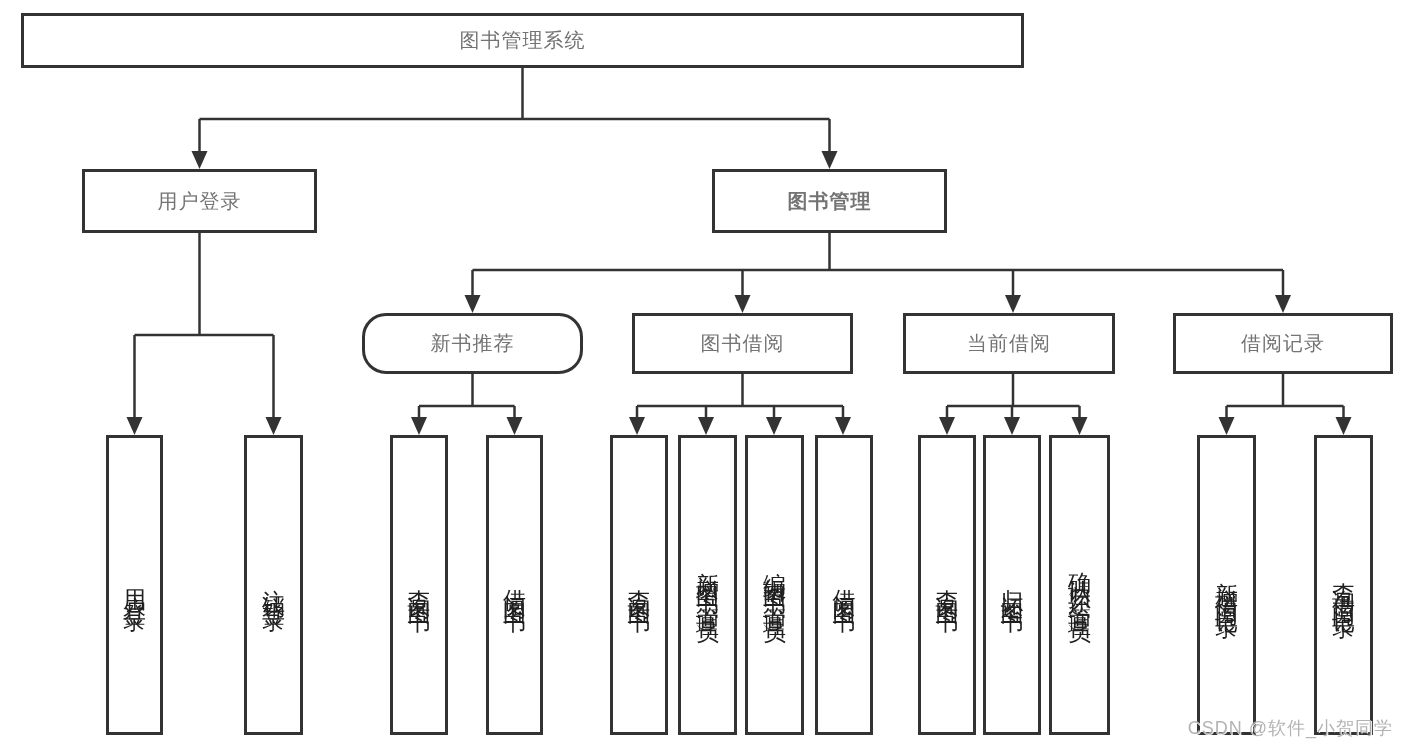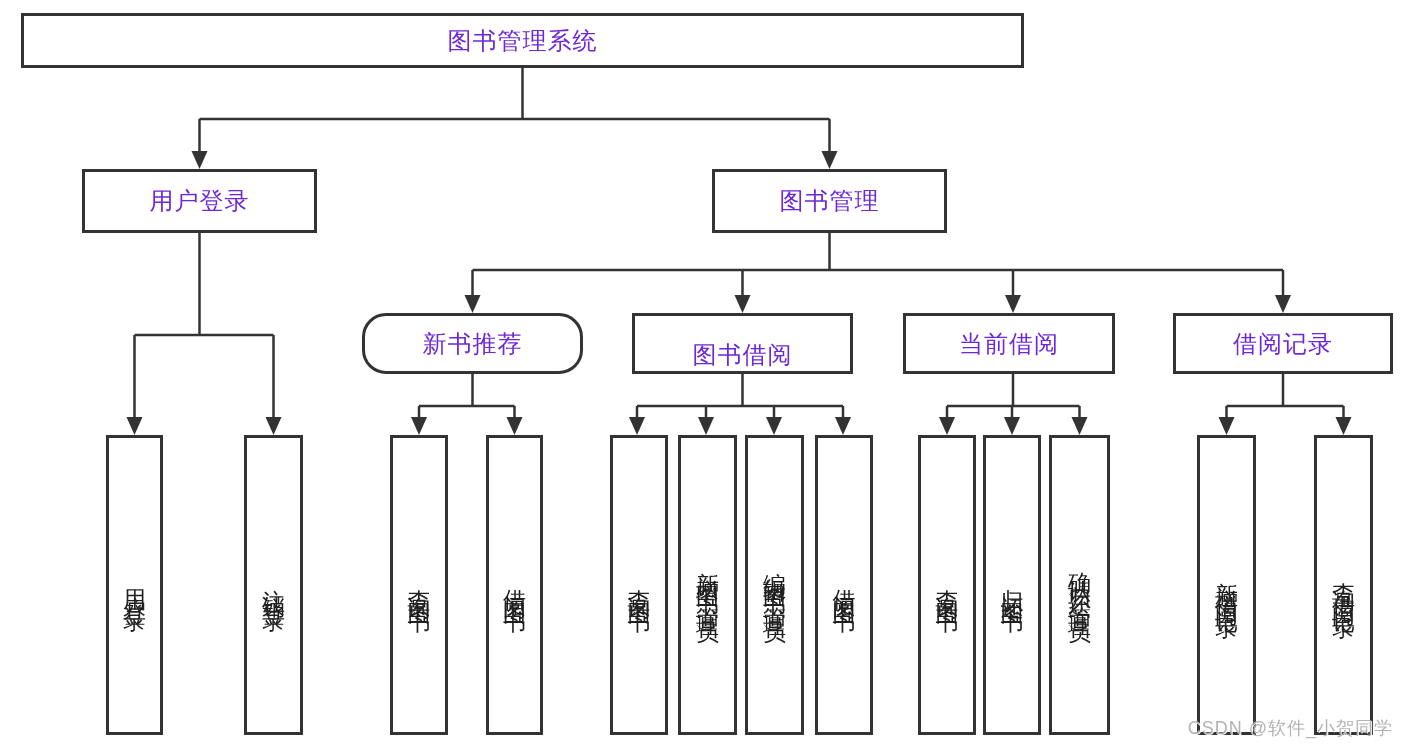--- a/index.html
+++ b/index.html
@@ -24,23 +24,23 @@
     pointer-events: none;
   }
   .hbox {
     position: absolute;
     box-sizing: border-box;
     border: 3px solid #333333;
     background: #ffffff;
     display: flex;
     align-items: center;
     justify-content: center;
-    font-size: 24px;
+    font-size: 20px;
     letter-spacing: 1px;
-    color: #6d28d9;
+    color: #737373;
   }
   .vbox {
     position: absolute;
     top: 435px;
     height: 300px;
     box-sizing: border-box;
     border: 3px solid #333333;
     background: #ffffff;
     display: flex;
     align-items: center;
@@ -137,28 +137,28 @@
     </g>
   </svg>
 
   <div class="hbox" style="left:21px; top:13px; width:1003px; height:55px;">
     <span>图书管理系统</span>
   </div>
 
   <div class="hbox" style="left:82px; top:169px; width:235px; height:64px;">
     <span>用户登录</span>
   </div>
-  <div class="hbox" style="left:712px; top:169px; width:235px; height:64px;">
+  <div class="hbox" style="left:712px; top:169px; width:235px; height:64px;font-weight:bold;">
     <span>图书管理</span>
   </div>
 
   <div class="hbox" style="left:362px; top:313px; width:221px; height:61px;border-radius:24px;">
     <span>新书推荐</span>
   </div>
-  <div class="hbox" style="left:632px; top:313px; width:221px; height:61px;align-items:flex-end;">
+  <div class="hbox" style="left:632px; top:313px; width:221px; height:61px;">
     <span>图书借阅</span>
   </div>
   <div class="hbox" style="left:903px; top:313px; width:212px; height:61px;">
     <span>当前借阅</span>
   </div>
   <div class="hbox" style="left:1173px; top:313px; width:220px; height:61px;">
     <span>借阅记录</span>
   </div>
 
   <div class="vbox" style="left:106px; width:57px;">

